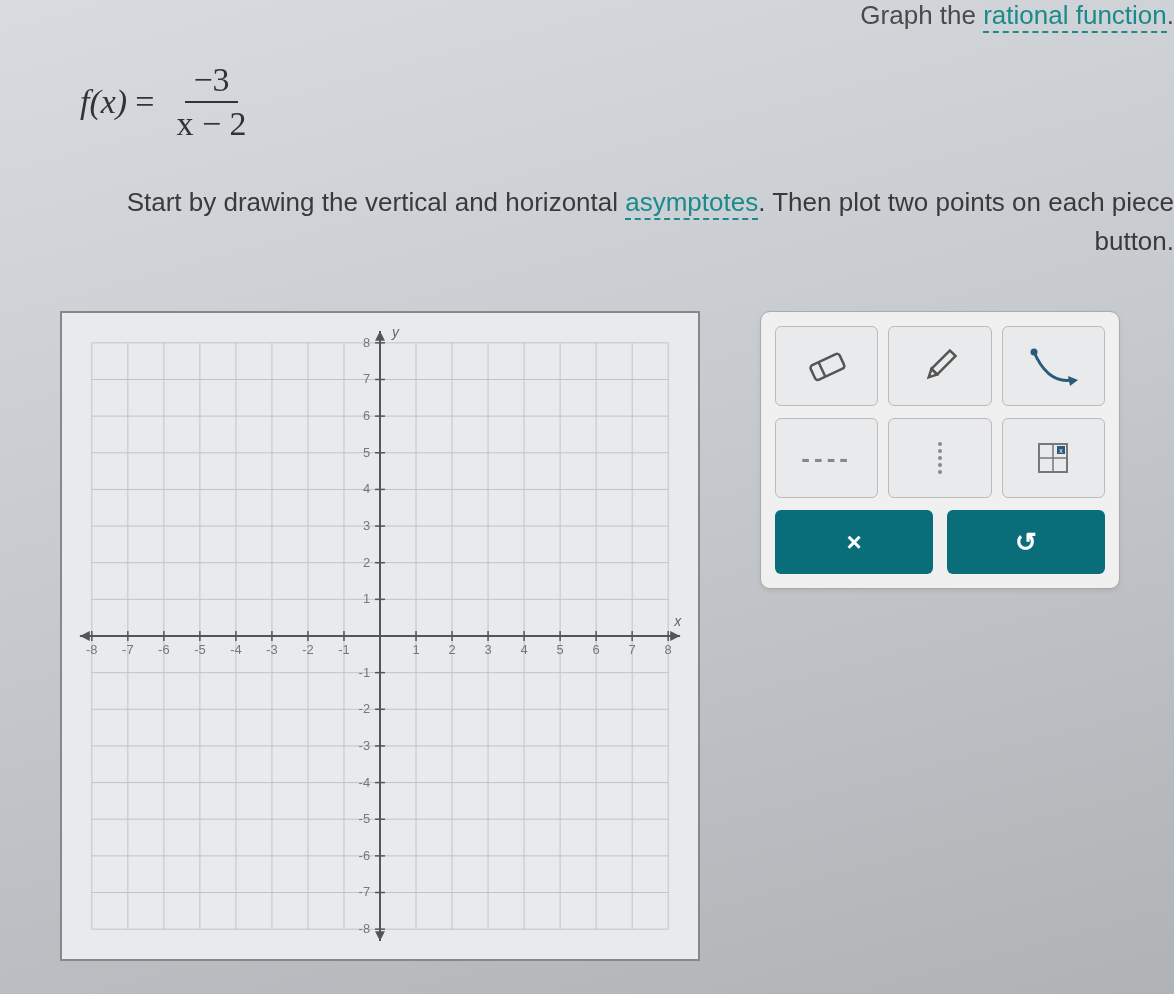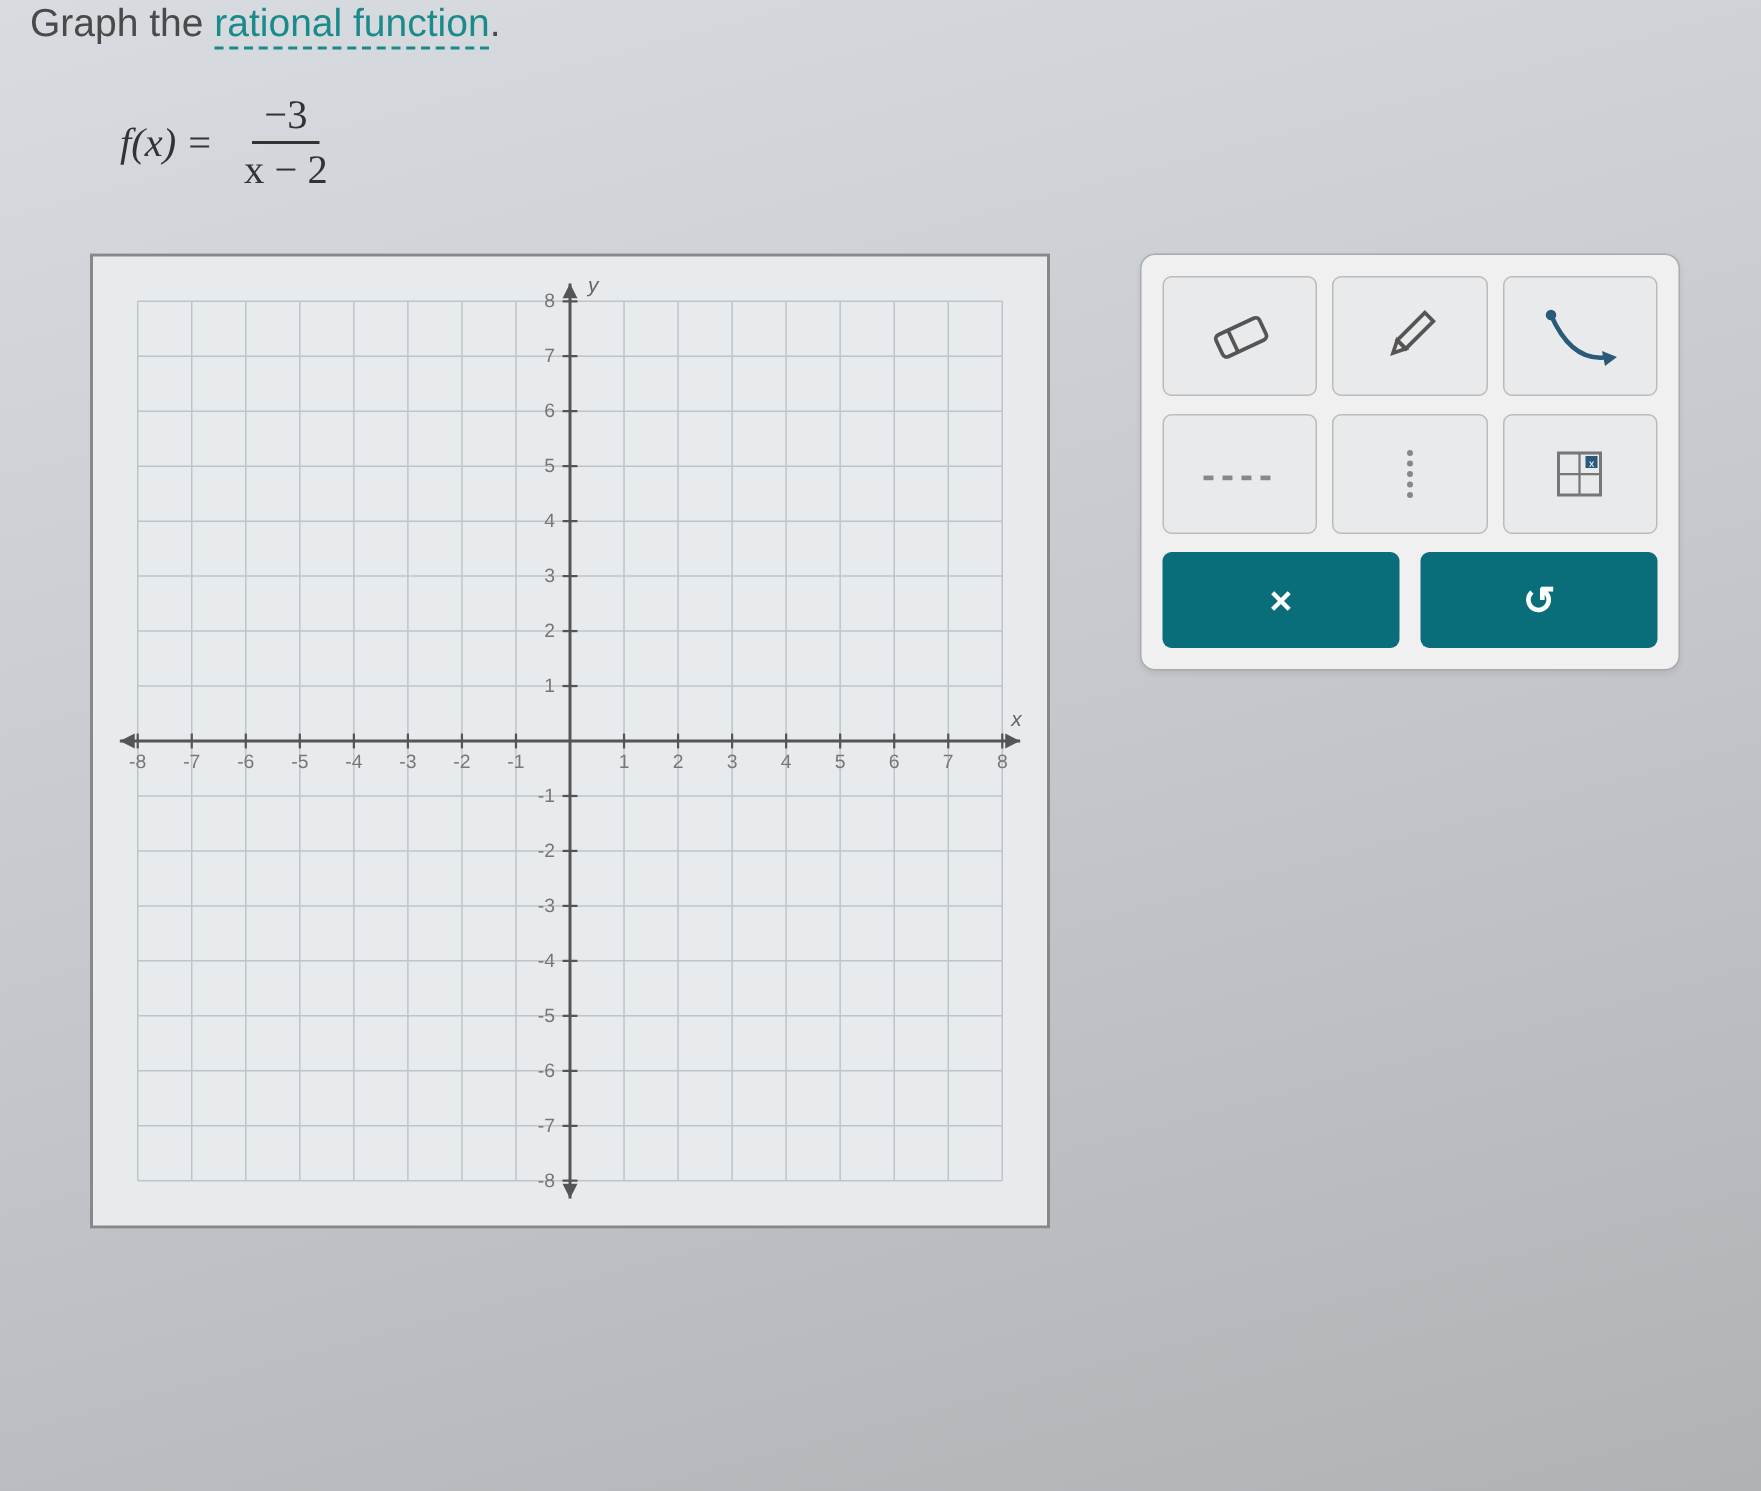--- a/index.html
+++ b/index.html
@@ -8,34 +8,35 @@
     padding: 0;
     font-family: Arial, sans-serif;
     background: linear-gradient(165deg, #d8dce0 0%, #c5c8cc 50%, #b0b3b6 100%);
     width: 1174px;
     height: 994px;
     overflow: hidden;
     color: #3a3a3a;
   }
   .content {
     padding: 0 0 0 20px;
+    text-align: right;
   }
   .prompt-line {
     font-size: 26px;
     color: #4a4a4a;
     margin: 0 0 30px 0;
   }
   .glossary-link {
     color: #1a8a8a;
     border-bottom: 2px dashed #1a8a8a;
     padding-bottom: 1px;
   }
   .formula {
     font-family: "Times New Roman", serif;
-    font-size: 27px;
+    font-size: 34px;
     color: #333;
     margin: 0 0 40px 60px;
     display: flex;
     align-items: center;
   }
   .formula .fx { font-style: italic; }
   .formula .eq { margin: 0 8px; }
   .fraction {
     display: inline-flex;
     flex-direction: column;
@@ -122,20 +123,24 @@
 
   <div class="formula">
     <span class="fx">f(x)</span>
     <span class="eq">=</span>
     <span class="fraction">
       <span class="num">−3</span>
       <span class="den">x − 2</span>
     </span>
   </div>
 
+  <div class="instruct">
+    <span>Start by drawing the vertical and horizontal </span><span class="glossary-link">asymptotes</span><span>. Then plot two points on each piece</span><br>
+    <span>button.</span>
+  </div>
 
   <div class="work-area">
     <div class="graph-box">
       <svg class="graph-svg" id="graph-svg" viewBox="0 0 640 650">
           <line x1="30" y1="620" x2="30" y2="30" stroke="#bfc4c8" stroke-width="1"></line>
           <line x1="66.25" y1="620" x2="66.25" y2="30" stroke="#bfc4c8" stroke-width="1"></line>
           <line x1="102.5" y1="620" x2="102.5" y2="30" stroke="#bfc4c8" stroke-width="1"></line>
           <line x1="138.75" y1="620" x2="138.75" y2="30" stroke="#bfc4c8" stroke-width="1"></line>
           <line x1="175" y1="620" x2="175" y2="30" stroke="#bfc4c8" stroke-width="1"></line>
           <line x1="211.25" y1="620" x2="211.25" y2="30" stroke="#bfc4c8" stroke-width="1"></line>

